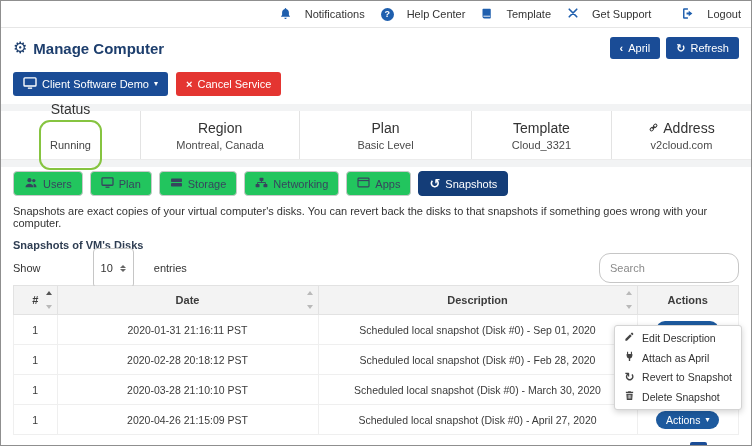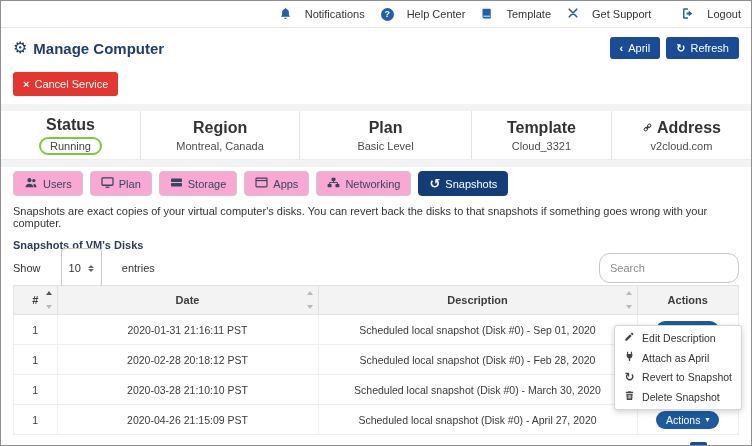--- a/index.html
+++ b/index.html
@@ -25,38 +25,38 @@
   .btn-red{background:#e43531;}
   .glyph{font-weight:bold;line-height:10px;}
   .btn-row{display:flex;gap:8px;margin-top:12px;height:24px;}
   
   .gap{height:7px;background:#f2f3f4;}
   
   .status-bar{height:48px;display:flex;align-items:stretch;border-bottom:1px solid #ececec;background:#fff;}
   .status-cell{display:flex;flex-direction:column;align-items:center;justify-content:center;gap:3px;
                border-right:1px solid #e3e3e3;padding:2px 6px;text-align:center;}
   .status-cell:last-child{border-right:none;}
-  .status-label{font-size:16px;font-weight:bold;color:#333;display:flex;align-items:center;gap:4px;}
+  .status-label{font-size:14px;font-weight:normal;color:#333;display:flex;align-items:center;gap:4px;}
   .status-label svg{fill:#333;}
   .status-value{font-size:11px;color:#4a4a4a;}
-  .running-badge{border:2px solid #86c440;border-radius:11px;padding:1px 9px;color:#444;}
+  .running-badge{border:2px solid #86c440;border-radius:11px;padding:17px 9px;color:#444;}
   
   .content{padding:4px 12px 0;}
   .tabs{display:flex;gap:7px;}
   .tab{display:inline-flex;align-items:center;gap:5px;border:1px solid #c9c9c9;border-radius:4px;
-       background:#f9a8d4;color:#37455e;font-size:11px;padding:5px 10px;cursor:pointer;font-family:inherit;line-height:12px;}
+       background:#22c55e;color:#37455e;font-size:11px;padding:5px 10px;cursor:pointer;font-family:inherit;line-height:12px;}
   .tab svg{fill:#37455e;}
   .tab.active{background:#143d78;border-color:#143d78;color:#fff;}
   .hist-glyph{font-weight:bold;font-size:13px;line-height:10px;}
   .desc{font-size:11px;color:#333;margin-top:9px;}
   .section-title{font-size:11px;font-weight:bold;color:#2e3d52;margin-top:10px;}
   .controls{display:flex;align-items:center;justify-content:space-between;margin-top:5px;height:24px;}
   .show-group{display:flex;align-items:center;gap:20px;font-size:11px;color:#333;}
   .page-size{display:inline-flex;align-items:center;gap:7px;border:1px solid #c6c6c6;border-radius:4px;
-             padding:13px 7px;font-size:11px;color:#333;cursor:pointer;}
+             padding:13px 7px;font-size:11px;color:#333;cursor:pointer;margin-left:32px;}
   .mini-sort{display:flex;flex-direction:column;gap:1px;}
   .mini-sort i{width:0;height:0;border-left:3px solid transparent;border-right:3px solid transparent;}
   .mini-sort .up{border-bottom:3.5px solid #666;}
   .mini-sort .dn{border-top:3.5px solid #666;}
   .search-input{width:118px;height:20px;border:1px solid #c6c6c6;border-radius:11px;padding:4px 10px;
                 font-size:11px;color:#333;outline:none;font-family:inherit;}
   ::placeholder{color:#8a8a8a;}
   
   table{width:100%;border-collapse:collapse;margin-top:5px;table-layout:fixed;}
   th{background:#f3f3f3;font-size:11px;color:#3c3c3c;font-weight:bold;height:26px;
@@ -136,20 +136,28 @@
           <span class="glyph">‹</span>
           <span>April</span>
         </button>
         <button class="btn btn-navy">
           <span class="glyph">↻</span>
           <span>Refresh</span>
         </button>
       </div>
     </div>
     <div class="btn-row">
+      <button class="btn btn-navy">
+        <span><svg width="14" height="12" viewBox="0 0 16 14">
+              <rect x="1" y="1" width="14" height="9.5" rx="1" fill="none" stroke="#fff" stroke-width="1.6"></rect>
+              <path d="M5.5 13h5" stroke="#fff" stroke-width="1.6" fill="none"></path>
+            </svg></span>
+        <span>Client Software Demo</span>
+        <span class="caret">▾</span>
+      </button>
       <button class="btn btn-red">
         <span class="glyph">×</span>
         <span>Cancel Service</span>
       </button>
     </div>
   </div>
 
   <div class="gap"></div>
 
   <div class="status-bar">
@@ -207,33 +215,33 @@
       </button>
       <button class="tab">
         <span><svg width="13" height="11" viewBox="0 0 16 14">
               <rect x="1" y="2" width="14" height="4.4" rx="1"></rect>
               <rect x="1" y="7.6" width="14" height="4.4" rx="1"></rect>
             </svg></span>
         <span>Storage</span>
       </button>
       <button class="tab">
         <span><svg width="13" height="11" viewBox="0 0 16 14">
-              <rect x="1" y="1.5" width="14" height="11" rx="1" fill="none" stroke="currentColor" stroke-width="1.5"></rect>
-              <path d="M1 4.5h14" stroke="currentColor" stroke-width="1.5"></path>
-            </svg></span>
-        <span>Apps</span>
-      </button>
-      <button class="tab">
-        <span><svg width="13" height="11" viewBox="0 0 16 14">
               <rect x="5.5" y="1" width="5" height="4" rx=".8"></rect>
               <rect x="0.5" y="9" width="5" height="4" rx=".8"></rect>
               <rect x="10.5" y="9" width="5" height="4" rx=".8"></rect>
               <path d="M8 5v2M3 9V7h10v2" fill="none" stroke="currentColor" stroke-width="1.2"></path>
             </svg></span>
         <span>Networking</span>
+      </button>
+      <button class="tab">
+        <span><svg width="13" height="11" viewBox="0 0 16 14">
+              <rect x="1" y="1.5" width="14" height="11" rx="1" fill="none" stroke="currentColor" stroke-width="1.5"></rect>
+              <path d="M1 4.5h14" stroke="currentColor" stroke-width="1.5"></path>
+            </svg></span>
+        <span>Apps</span>
       </button>
       <button class="tab active">
         <span class="hist-glyph">↺</span>
         <span>Snapshots</span>
       </button>
     </div>
 
     <div class="desc">Snapshots are exact copies of your virtual computer's disks. You can revert back the disks to that snapshots if something goes wrong with your computer.</div>
 
     <div class="section-title">Snapshots of VM's Disks</div>

